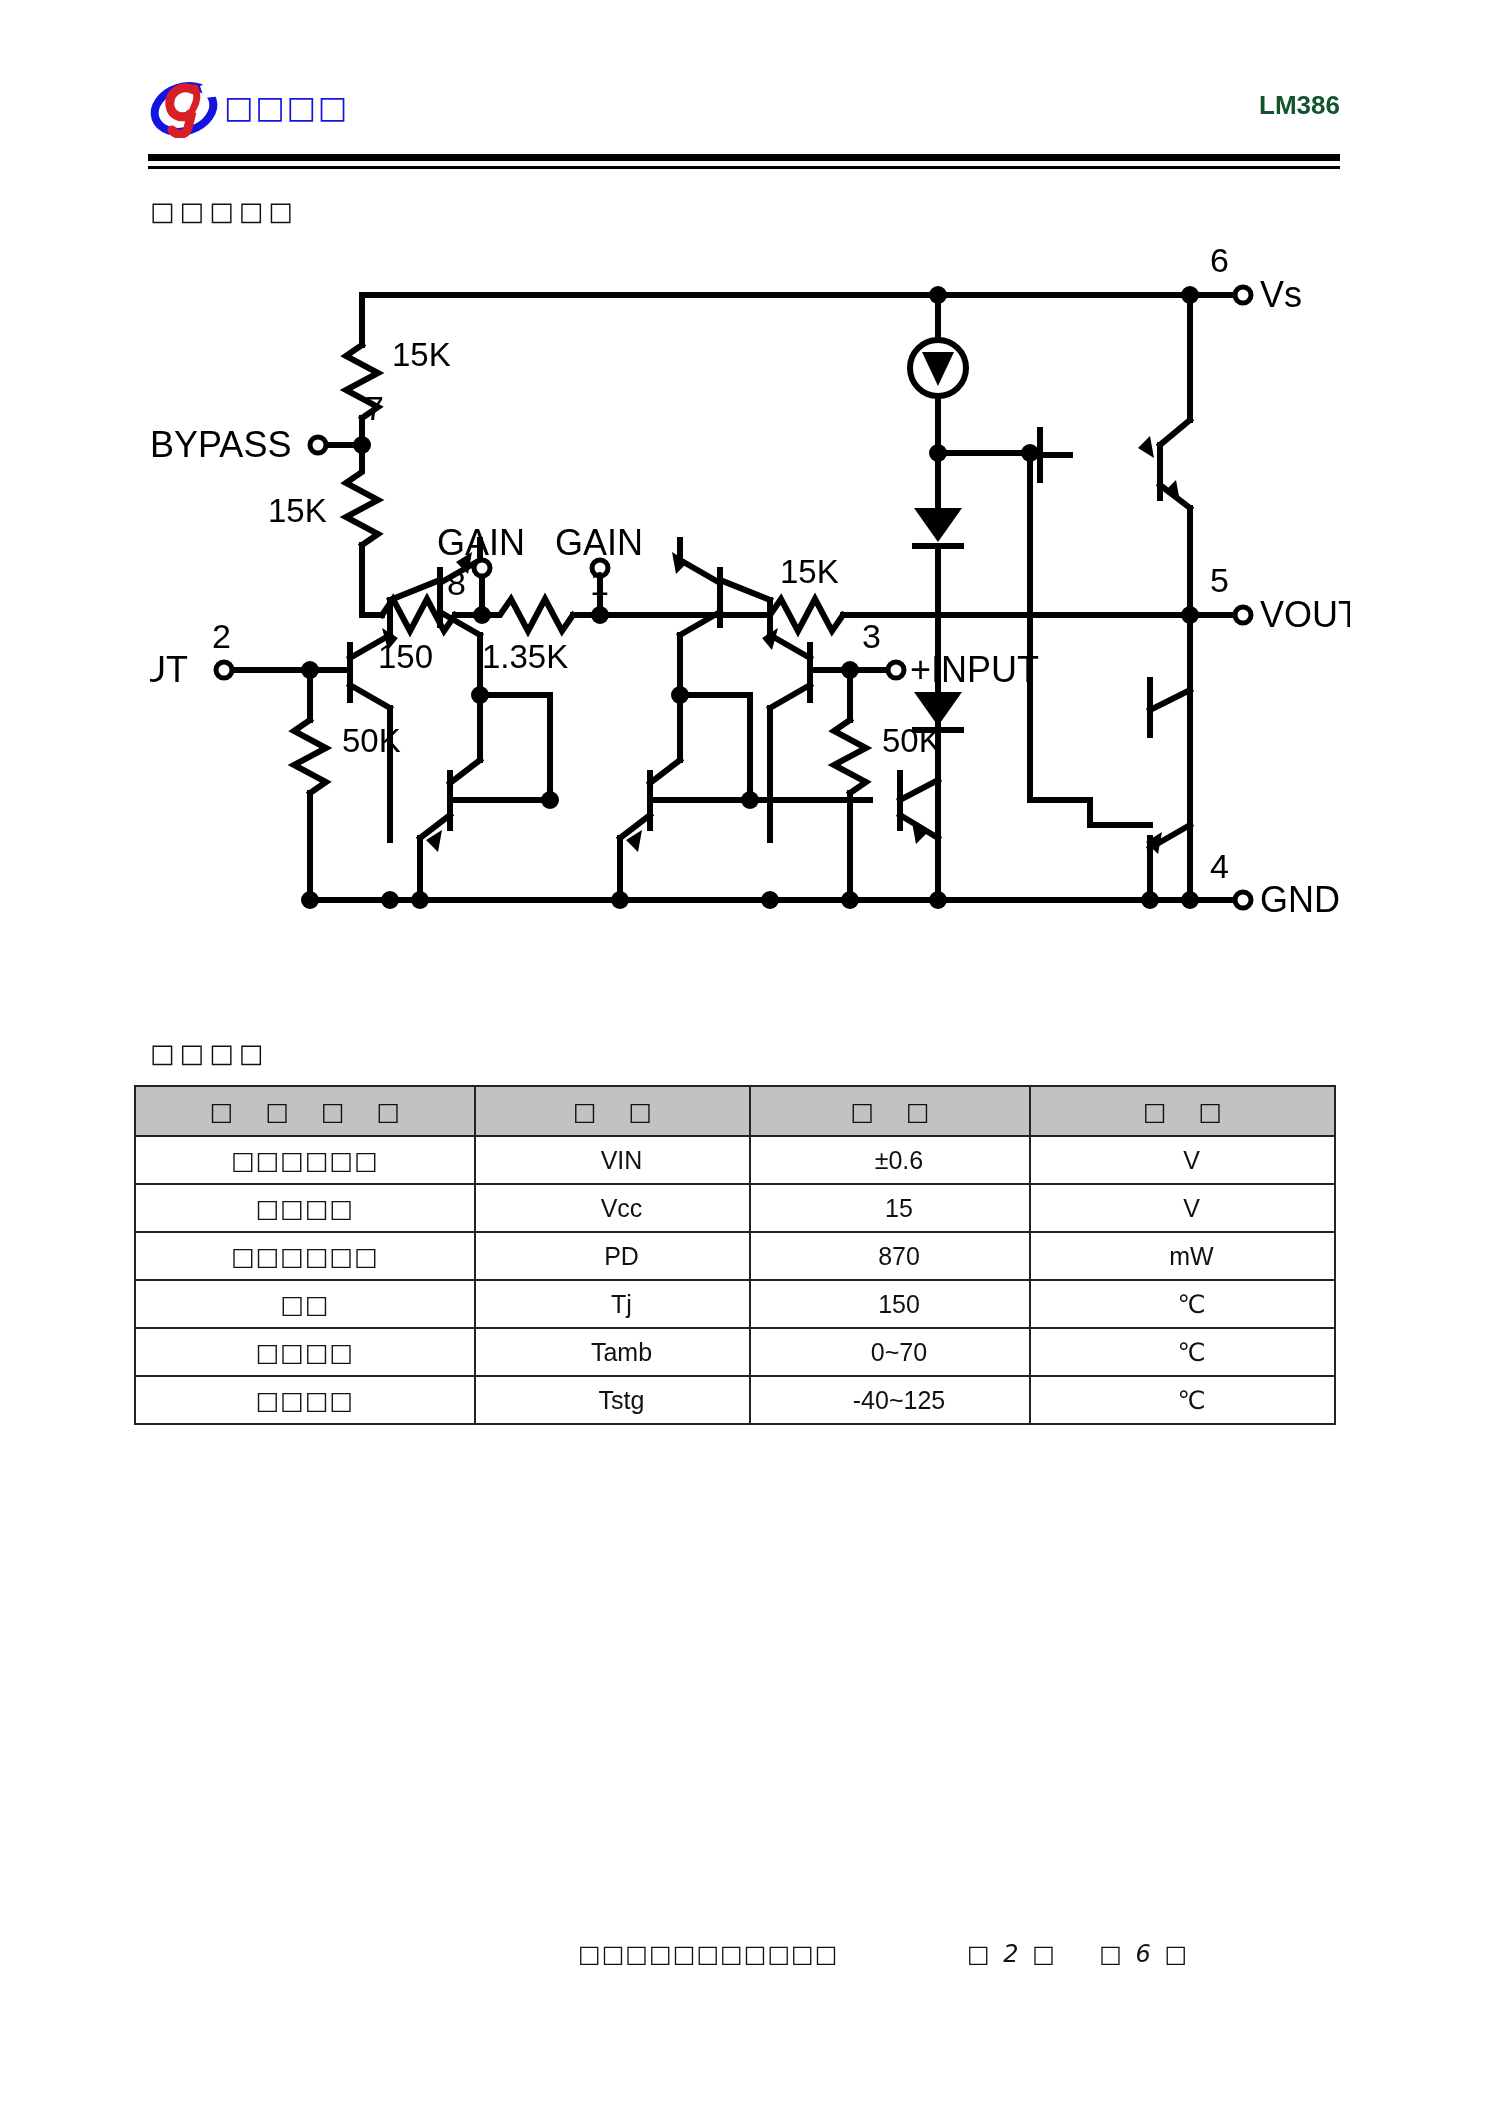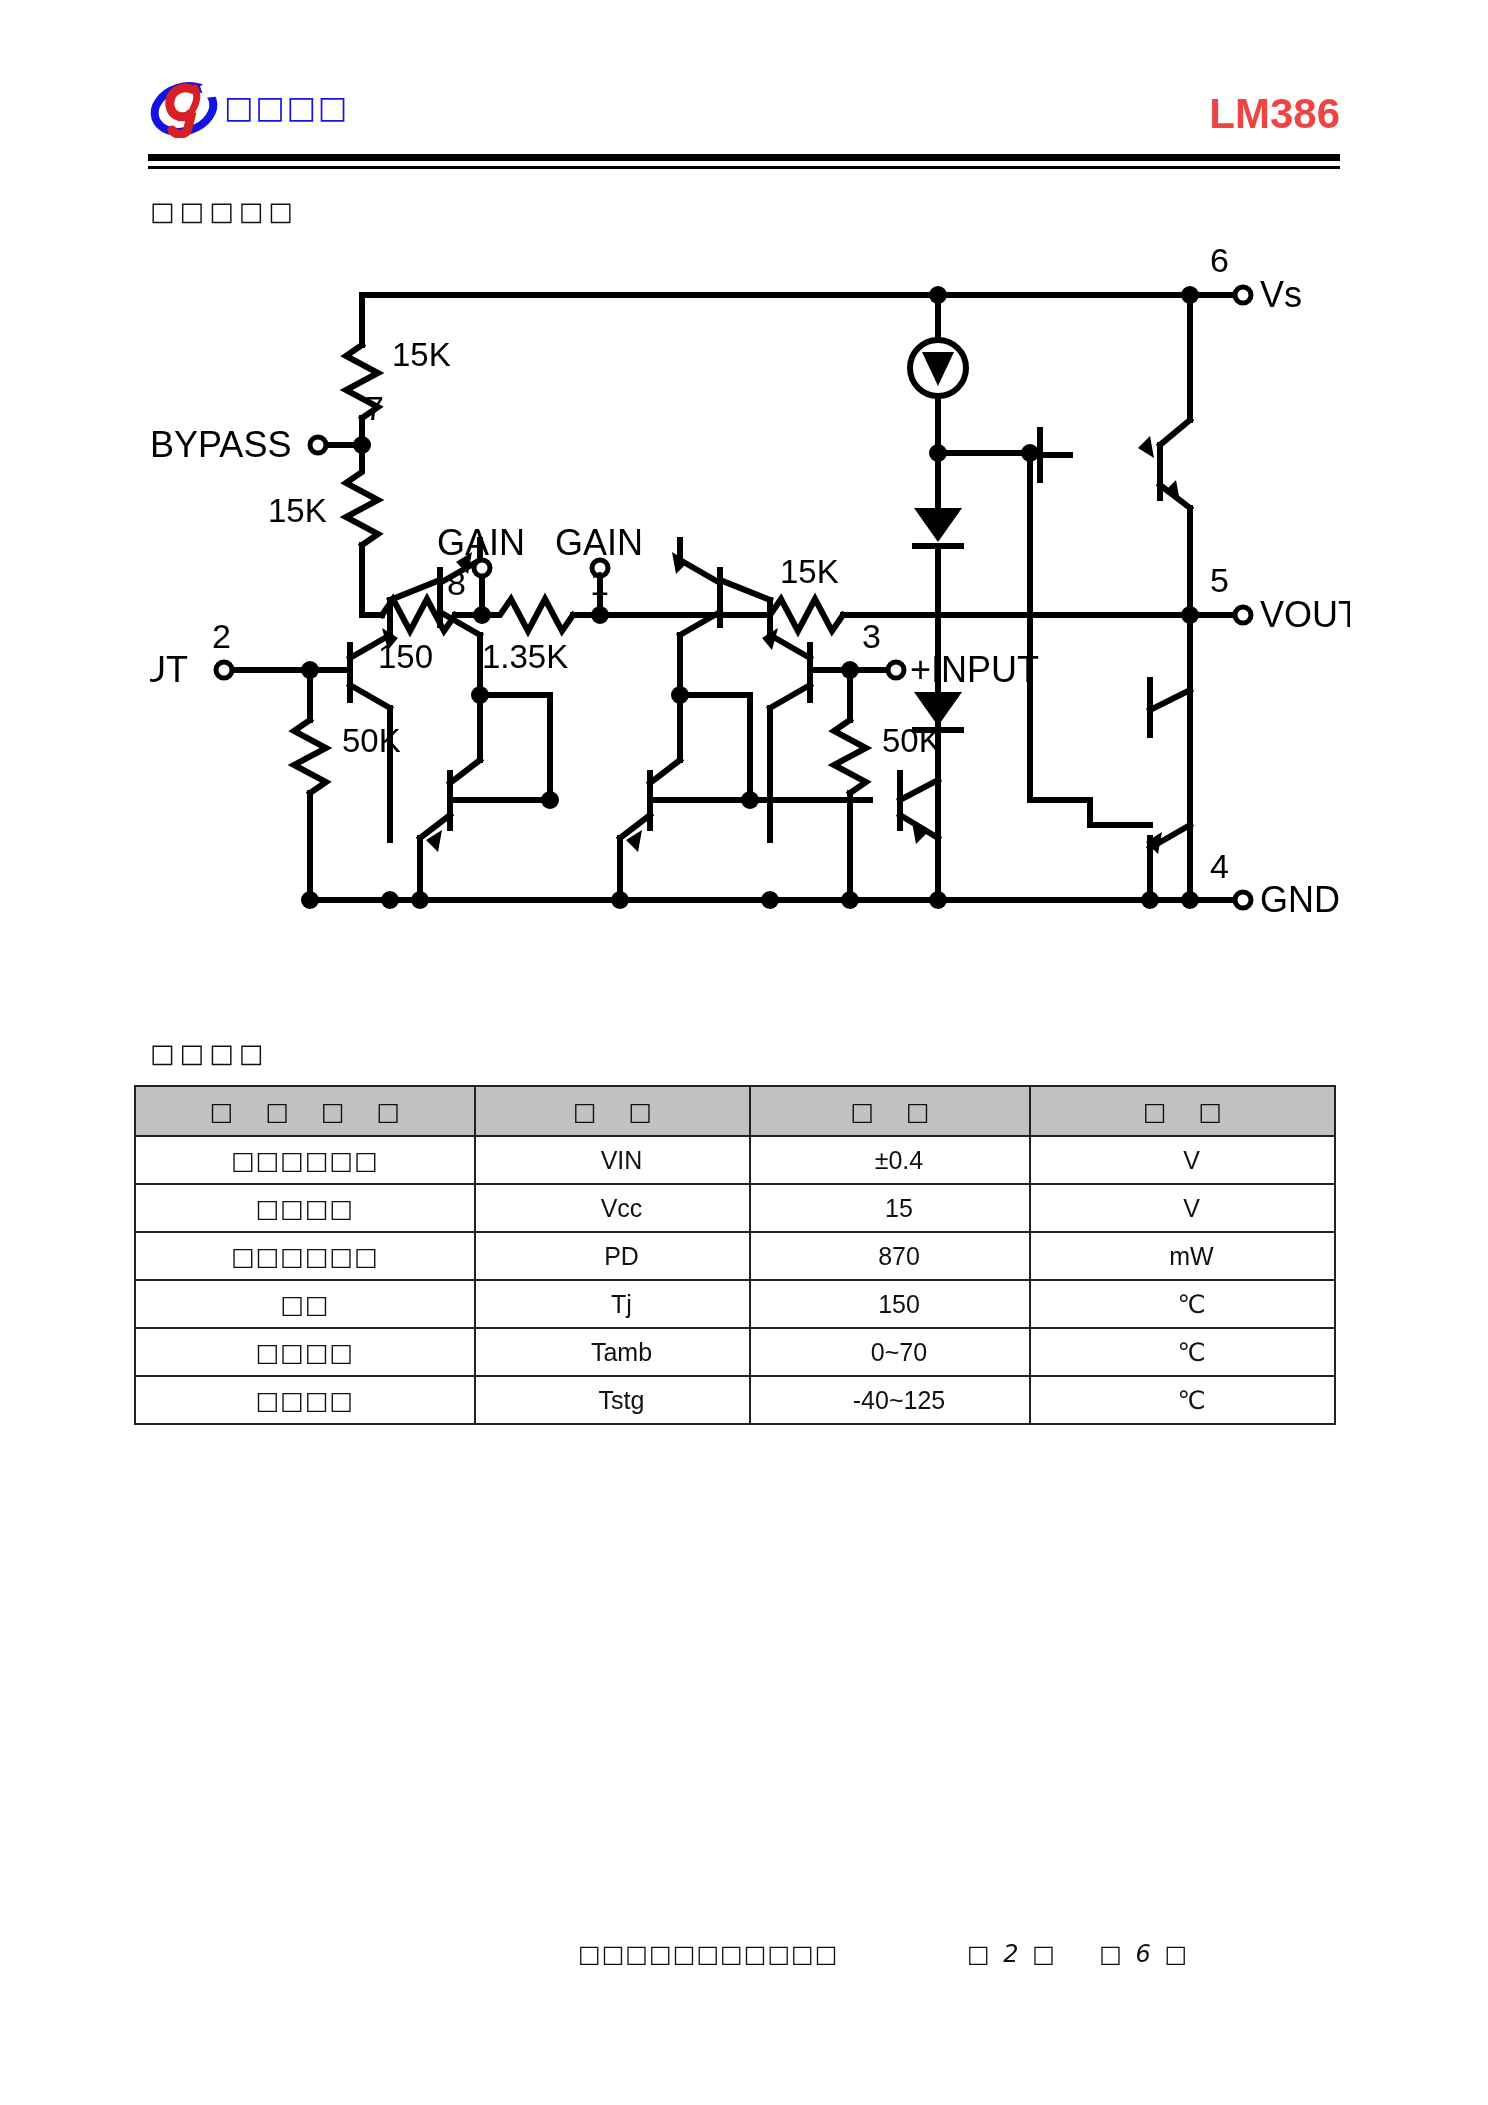--- a/index.html
+++ b/index.html
@@ -18,21 +18,21 @@
   .logo-wrap{position:absolute;left:0;top:0;display:flex;align-items:center;height:62px;}
   .logo-mark{position:relative;width:74px;height:62px;}
   .logo-mark svg{display:block;}
   .logo-text{
     font-size:31px;color:#1414e0;letter-spacing:2px;font-weight:400;
     margin-left:2px;line-height:1;
     font-family:"DejaVu Sans",sans-serif;
   }
   .hdr-right{
     position:absolute;right:0;top:14px;
-    font-size:42px;font-weight:bold;color:#ef4444;letter-spacing:0px;
+    font-size:26px;font-weight:bold;color:#14532d;letter-spacing:0px;
     font-family:"Liberation Sans",sans-serif;
   }
   .rule{position:absolute;left:148px;width:1192px;background:#000;}
   .rule-thick{top:154px;height:7px;}
   .rule-thin{top:166px;height:3px;}
 
   
   .sec-title{
     position:absolute;
     font-size:26px;color:#111;letter-spacing:5px;
@@ -365,21 +365,21 @@
         <th>□ □ □ □</th>
         <th>□ □</th>
         <th>□ □</th>
         <th>□ □</th>
       </tr>
     </thead>
     <tbody>
       <tr>
         <td class="c-name">□□□□□□</td>
         <td class="c-sym">VIN</td>
-        <td class="c-val">±0.4</td>
+        <td class="c-val">±0.6</td>
         <td class="c-unit">V</td>
       </tr>
       <tr>
         <td class="c-name">□□□□</td>
         <td class="c-sym">Vcc</td>
         <td class="c-val">15</td>
         <td class="c-unit">V</td>
       </tr>
       <tr>
         <td class="c-name">□□□□□□</td>

